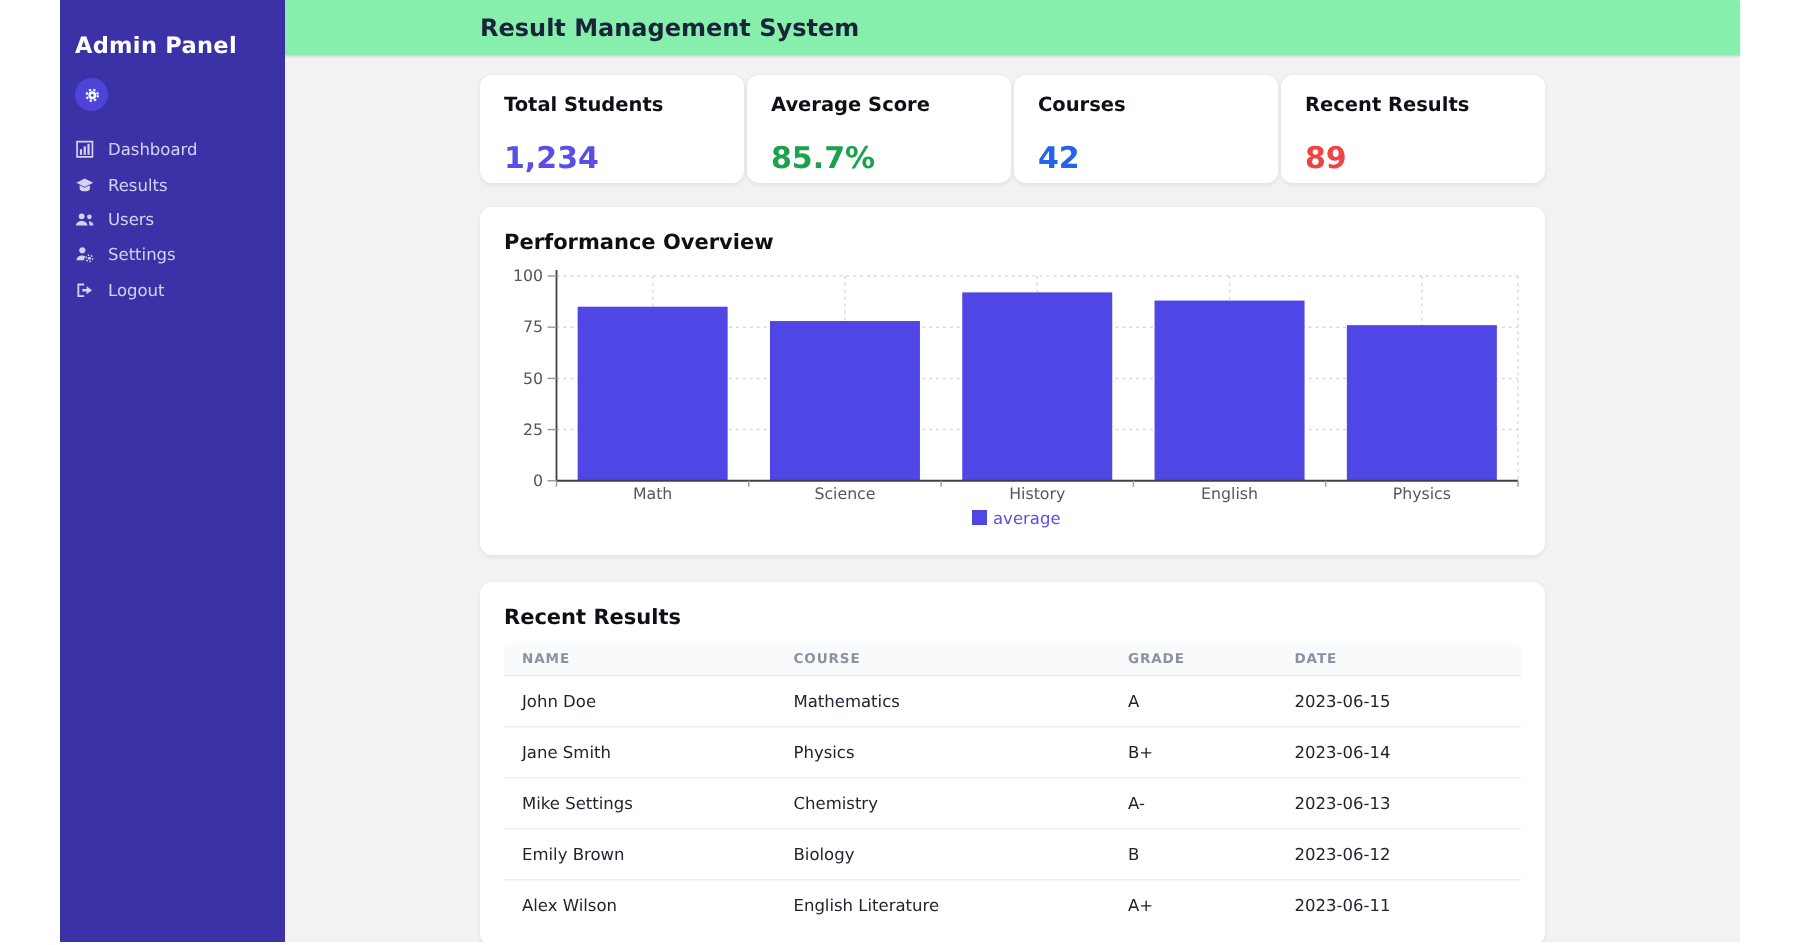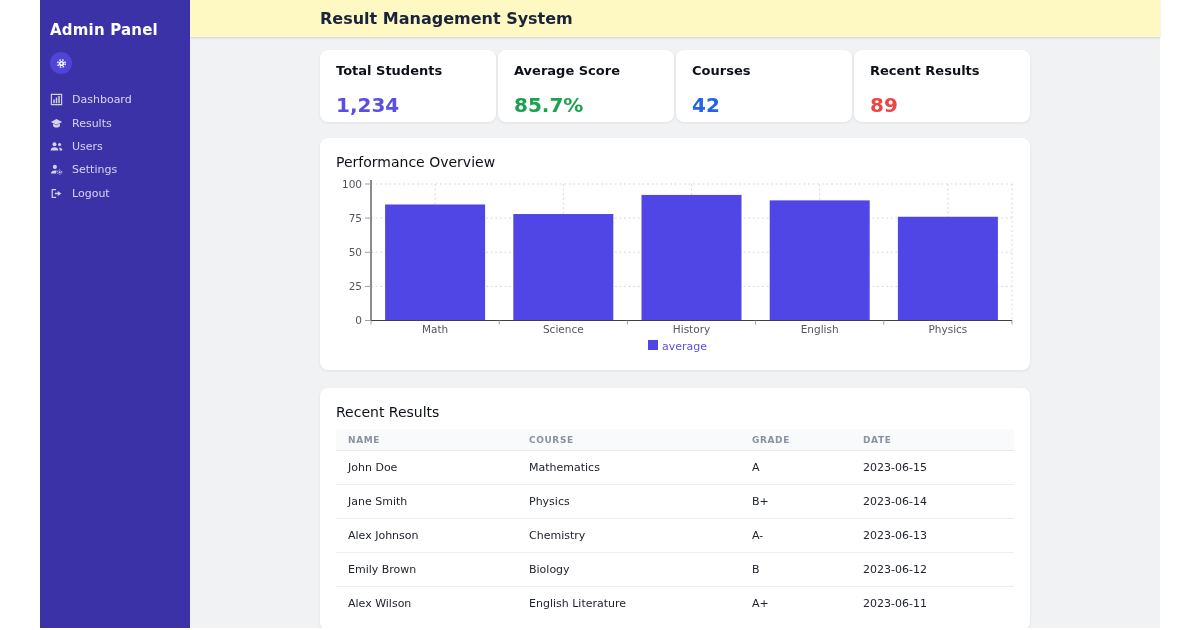--- a/index.html
+++ b/index.html
@@ -13,33 +13,33 @@
   .sb-badge{margin-top:13px;width:22px;height:22px;border-radius:50%;background:#4e44d8;border:none;
             display:flex;align-items:center;justify-content:center;color:#fff;padding:0;cursor:pointer}
   .sb-badge svg{width:11px;height:11px;display:block}
   .sb-nav{margin-top:14px;display:flex;flex-direction:column}
   .sb-item{display:flex;align-items:center;gap:9px;height:23.4px;color:rgba(255,255,255,.78);
            text-decoration:none;font-size:11px;cursor:pointer}
   .sb-icon{width:13px;height:13px;display:inline-flex;flex:0 0 13px}
   .sb-icon svg{width:13px;height:13px;display:block}
 
   
-  .topbar{position:absolute;left:190px;top:0;width:970px;height:37px;background:#fef9c3;
+  .topbar{position:absolute;left:190px;top:0;width:970px;height:37px;background:#86efac;
           box-shadow:0 1px 2px rgba(15,23,42,.14);z-index:2}
   .topbar-title{margin-left:130px;line-height:37px;font-size:16px;font-weight:bold;color:#19233a}
 
   
   .content{position:absolute;left:190px;top:37px;width:970px;height:591px;background:#f1f2f4;overflow:hidden}
   .container{width:710px;margin:13px auto 0}
   .card{background:#fff;border-radius:8px;box-shadow:0 1px 3px rgba(15,23,42,.08);box-sizing:border-box}
   .stats{display:grid;grid-template-columns:repeat(4,1fr);gap:2px}
   .stat-card{height:72px;padding:13px 16px}
   .stat-label{font-size:13px;font-weight:bold;color:#0d1117}
   .stat-value{margin-top:15px;font-size:20px;font-weight:bold}
-  .card-title{margin:0;font-size:14px;font-weight:normal;color:#0d1117}
+  .card-title{margin:0;font-size:14px;font-weight:bold;color:#0d1117}
 
   .chart-card{margin-top:16px;height:232px;position:relative;padding:16px}
   #chart{position:absolute;left:0;top:32px;width:710px;height:196px}
   #chart text{font-family:"DejaVu Sans","Liberation Sans",sans-serif}
 
   .table-card{margin-top:18px;height:242px;padding:16px}
   .table{margin-top:9px}
   .t-head{display:grid;grid-template-columns:181px 223px 111px 163px;height:21px;align-items:center;
           background:#f9fafb;border-bottom:1px solid #e7e9ee;border-radius:3px 3px 0 0}
   .t-head span{padding-left:12px;font-size:9px;font-weight:600;letter-spacing:.6px;color:#8a91a0;
@@ -217,21 +217,21 @@
               <span>A</span>
               <span>2023-06-15</span>
             </div>
             <div class="t-row">
               <span>Jane Smith</span>
               <span>Physics</span>
               <span>B+</span>
               <span>2023-06-14</span>
             </div>
             <div class="t-row">
-              <span>Alex Johnson</span>
+              <span>Mike Settings</span>
               <span>Chemistry</span>
               <span>A-</span>
               <span>2023-06-13</span>
             </div>
             <div class="t-row">
               <span>Emily Brown</span>
               <span>Biology</span>
               <span>B</span>
               <span>2023-06-12</span>
             </div>

